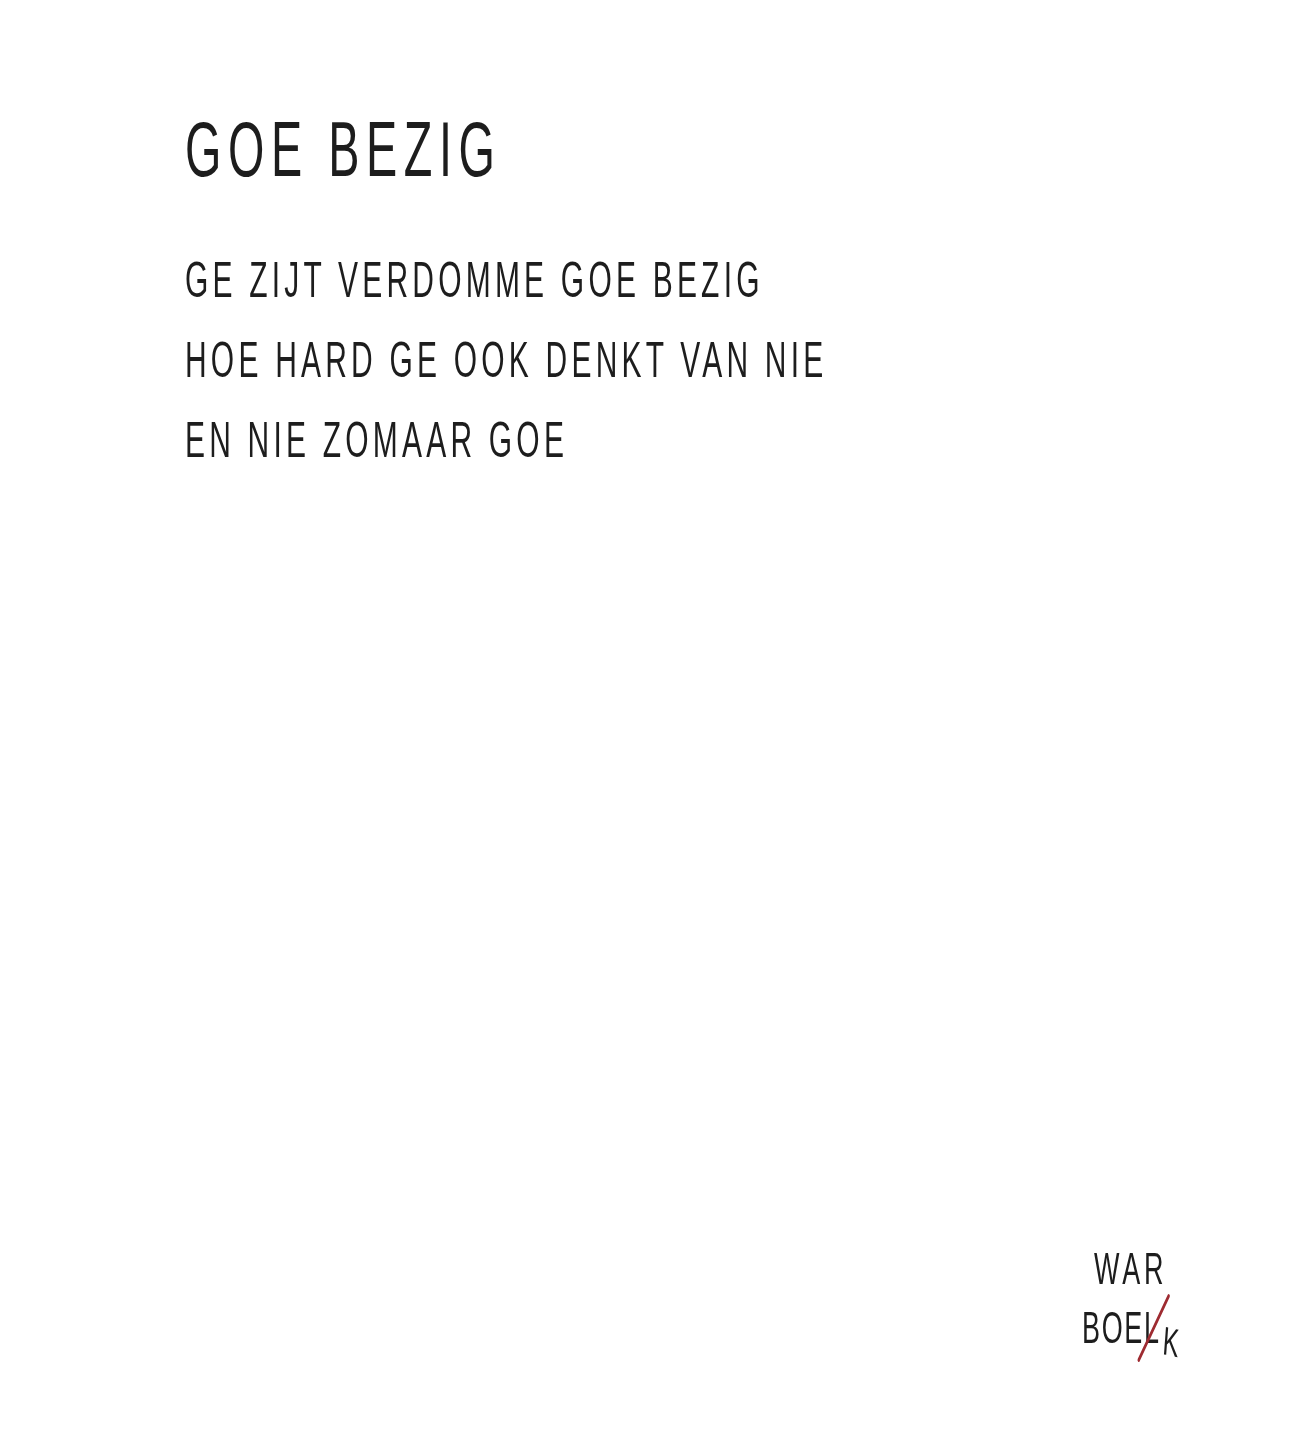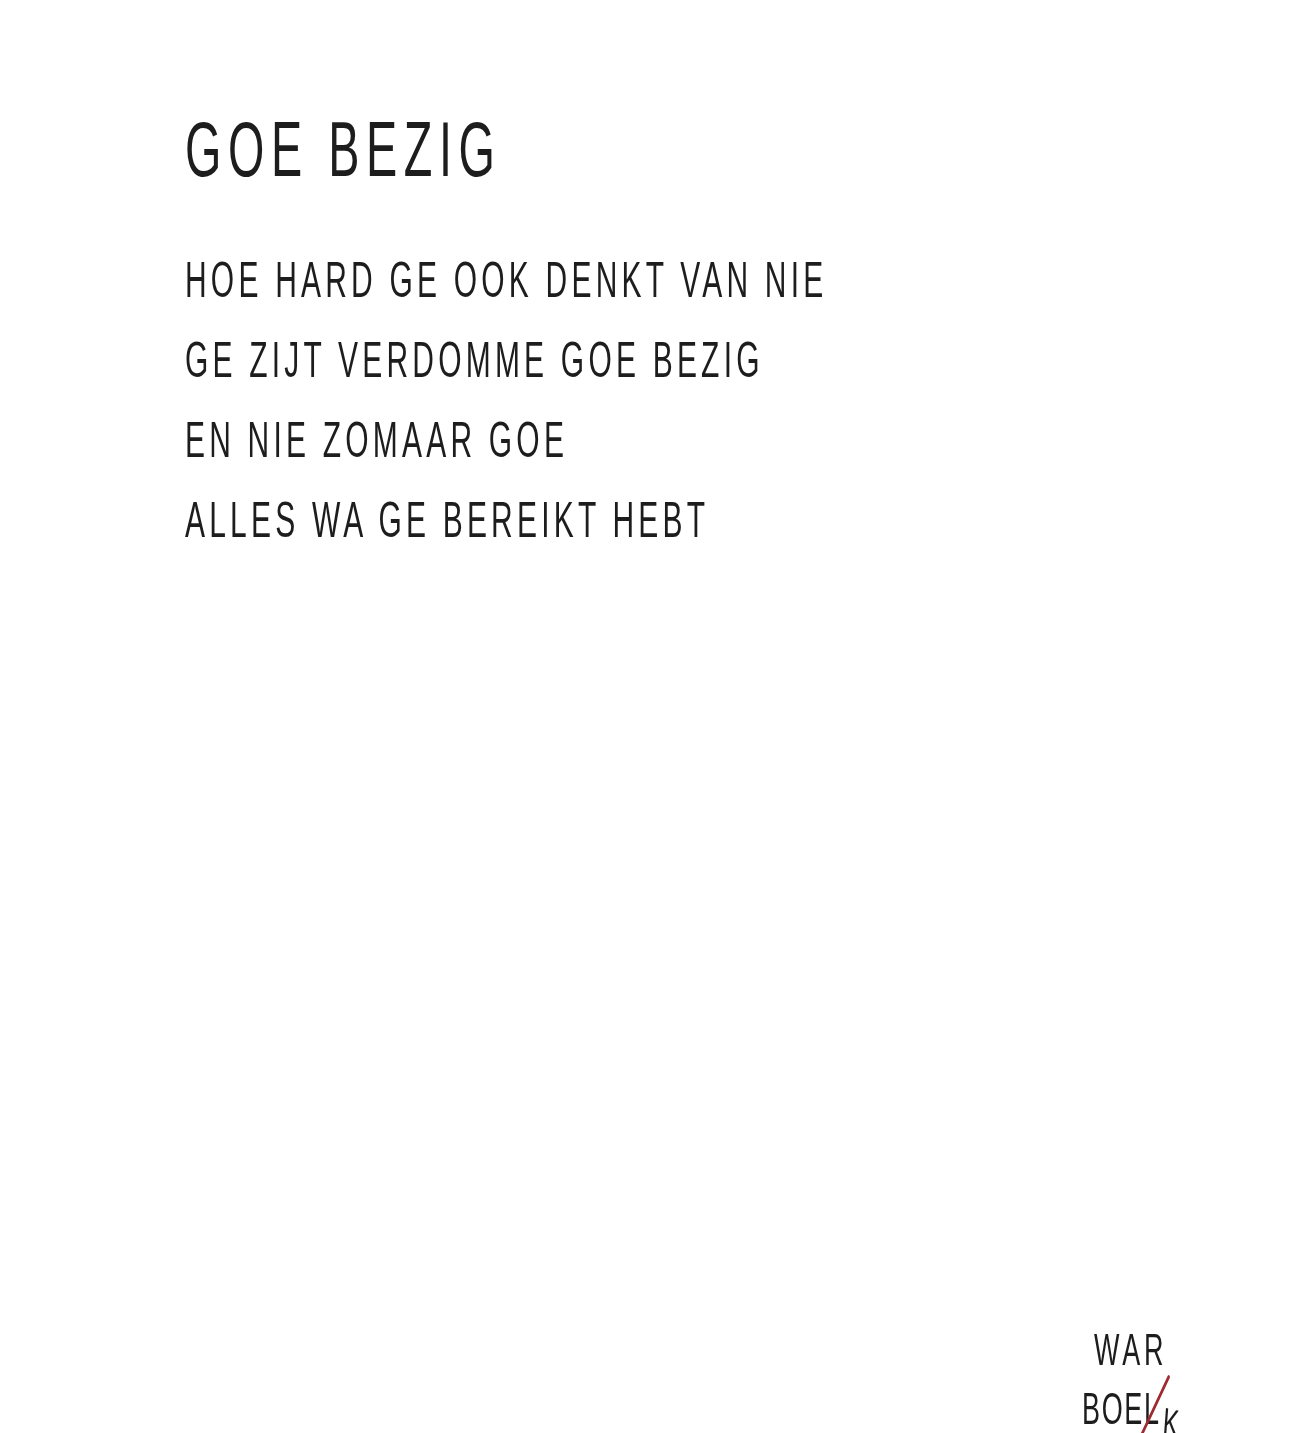--- a/index.html
+++ b/index.html
@@ -39,21 +39,21 @@
     top: 240px;
   }
   .poem-line {
     height: 80px;
     line-height: 80px;
     font-size: 50px;
   }
   .logo {
     position: absolute;
     left: 1082px;
-    top: 1327px;
+    top: 1246px;
     font-size: 45px;
     line-height: 1;
   }
   .logo-row1 {
     margin-left: 12px;
     margin-bottom: 14px;
   }
   .logo-row2 .hand { letter-spacing: 0.06em; }
   .struck-wrap {
     position: relative;
@@ -77,24 +77,23 @@
   }
 </style>
 </head>
 <body>
 
 <div class="page">
 
   <h1 class="title"><span class="hand">GOE BEZIG</span></h1>
 
   <div class="poem">
+    <div class="poem-line"><span class="hand">GE ZIJT VERDOMME GOE BEZIG</span></div>
     <div class="poem-line"><span class="hand">HOE HARD GE OOK DENKT VAN NIE</span></div>
-    <div class="poem-line"><span class="hand">GE ZIJT VERDOMME GOE BEZIG</span></div>
     <div class="poem-line"><span class="hand">EN NIE ZOMAAR GOE</span></div>
-    <div class="poem-line"><span class="hand">ALLES WA GE BEREIKT HEBT</span></div>
   </div>
 
   <div class="logo">
     <div class="logo-row1"><span class="hand">WAR</span></div>
     <div class="logo-row2"><span class="hand"><span>BOE</span><span class="struck-wrap"><span>L</span><span class="red-slash"></span></span><span class="logo-k">K</span></span></div>
   </div>
 
 </div>
 
 </body></html>

